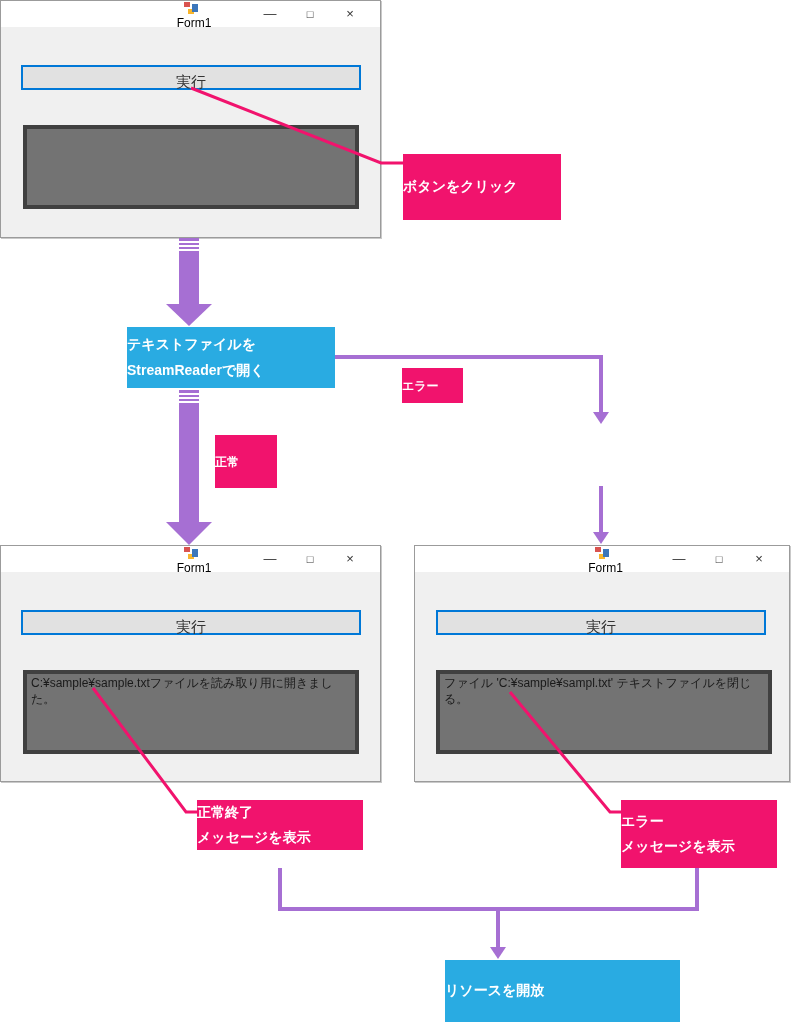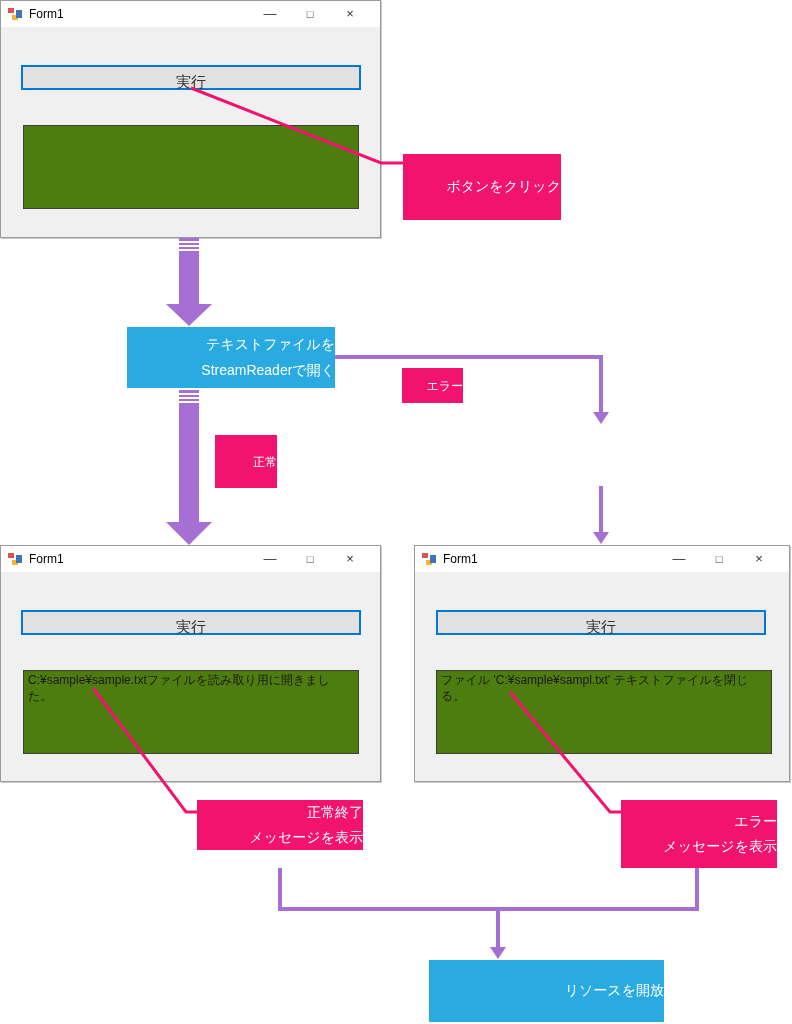--- a/index.html
+++ b/index.html
@@ -2,37 +2,37 @@
 <html><head>
 <meta charset="utf-8">
 <style>
   html,body{margin:0;padding:0;background:#ffffff;font-family:"Liberation Sans",sans-serif;}
   #canvas{position:relative;width:792px;height:1024px;background:#ffffff;overflow:hidden;}
 
   
   .win{position:absolute;background:#f0f0f0;border:1px solid #9b9b9b;box-sizing:border-box;
        box-shadow:1px 1px 0 #c9c9c9;}
   .titlebar{position:absolute;left:0;top:0;right:0;height:26px;background:#ffffff;
-            display:flex;align-items:center;padding-left:7px;box-sizing:border-box;}
+            display:flex;align-items:center;padding-left:7px;box-sizing:border-box;flex-direction:column;}
   .form-icon{width:15px;height:15px;display:inline-block;margin-right:6px;}
   .title{font-size:12px;color:#000;}
   .controls{position:absolute;right:10px;top:0;height:26px;display:flex;align-items:center;}
   .ctrl{width:40px;text-align:center;font-size:13px;color:#333;cursor:default;line-height:26px;}
   .ctrl.max{font-size:11px;}
   .client{position:absolute;left:0;top:26px;right:0;bottom:0;background:#f0f0f0;}
   .exec{position:absolute;left:20px;top:38px;width:340px;height:25px;background:#e1e1e1;
         border:2px solid #0078d7;font-size:15px;color:#333;box-sizing:border-box;
         font-family:"Liberation Sans",sans-serif;padding:6px;}
-  .tbox{position:absolute;left:22px;top:98px;width:336px;height:84px;border:1px solid #404040;
-        background:#4d7c0f;box-sizing:border-box;font-size:12px;color:#1a1a1a;
+  .tbox{position:absolute;left:22px;top:98px;width:336px;height:84px;border:4px solid #404040;
+        background:#737373;box-sizing:border-box;font-size:12px;color:#1a1a1a;
         padding:2px 4px;line-height:1.3;overflow:hidden;word-break:break-all;}
 
   
   .node{position:absolute;display:flex;flex-direction:column;justify-content:center;
-        align-items:flex-end;color:#ffffff;font-weight:400;box-sizing:border-box;text-align:center;}
+        align-items:flex-start;color:#ffffff;font-weight:700;box-sizing:border-box;text-align:center;}
   .node.blue{background:#29abe2;font-size:14px;line-height:1.8;margin-left:40px;}
   .node.pink{background:#f1136d;font-size:14px;line-height:1.8;}
   .node.pink.small{font-size:12px;line-height:1;}
 
   
   #overlay{position:absolute;left:0;top:0;width:792px;height:1024px;pointer-events:none;}
 </style>
 </head>
 <body>
 
@@ -166,17 +166,17 @@
   <div class="node pink" style="left:197px;top:800px;width:166px;height:50px">
     <span>正常終了</span>
     <span>メッセージを表示</span>
   </div>
 
   <div class="node pink" style="left:621px;top:800px;width:156px;height:68px">
     <span>エラー</span>
     <span>メッセージを表示</span>
   </div>
 
-  <div class="node blue" style="left:389px;top:960px;width:235px;height:62px">
+  <div class="node blue" style="left:405px;top:960px;width:235px;height:62px">
     <span>リソースを開放</span>
   </div>
 
 </div>
 
 </body></html>

